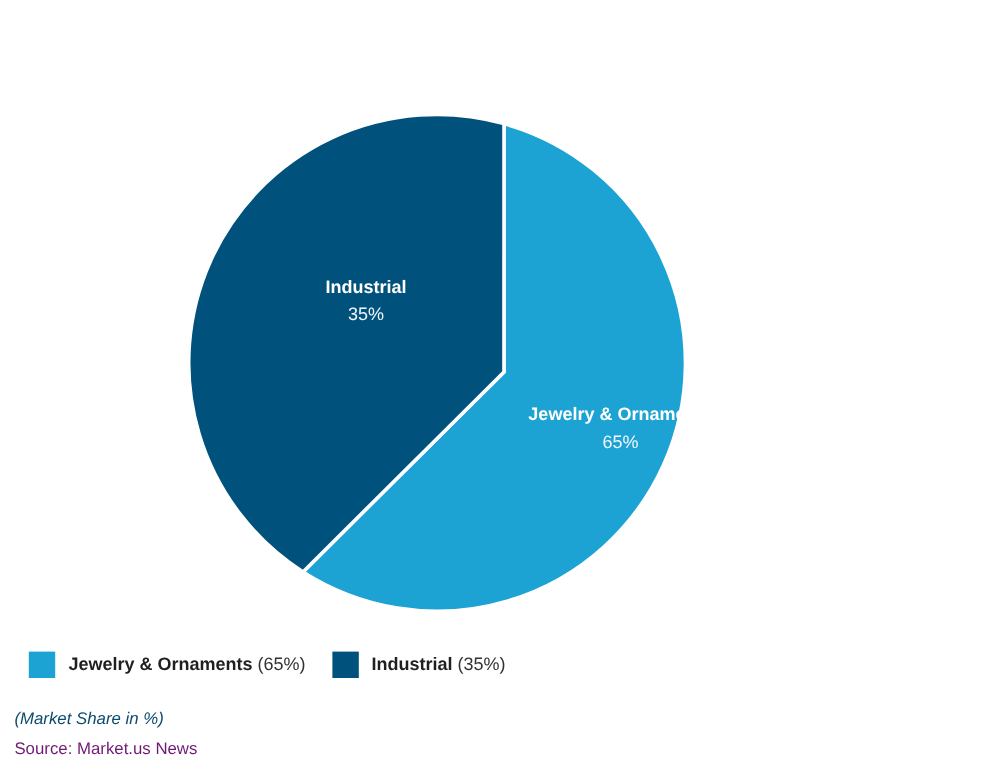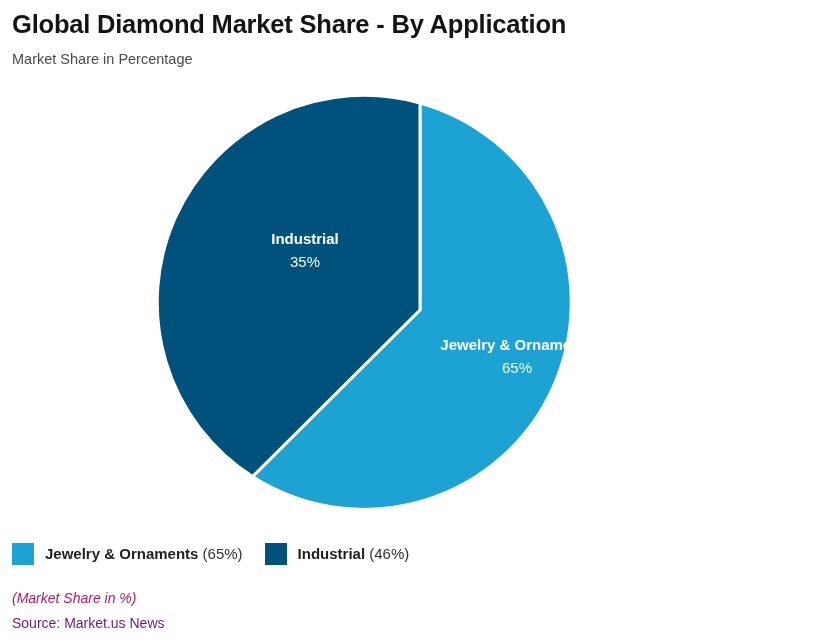--- a/index.html
+++ b/index.html
@@ -74,21 +74,21 @@
   .slice-label-value {
     font-family: "Liberation Sans", sans-serif;
     font-size: 15px;
     font-weight: normal;
     fill: #f2f7fa;
   }
 
   
   .legend {
     position: absolute;
-    left: 12px;
+    left: 24px;
     top: 541px;
     height: 26px;
     display: flex;
     flex-direction: row;
     align-items: center;
   }
   .legend-item {
     display: flex;
     flex-direction: row;
     align-items: center;
@@ -117,43 +117,39 @@
   
   .footer {
     position: absolute;
     left: 12px;
     top: 588px;
     width: 816px;
   }
   .footer-note {
     font-size: 14px;
     font-style: italic;
-    color: #be185d;
+    color: #0c4a6e;
     line-height: 20px;
     margin: 0;
     white-space: nowrap;
   }
   .footer-source {
     font-size: 14px;
     font-style: normal;
     color: #701a75;
     line-height: 20px;
     margin: 5px 0 0 0;
     white-space: nowrap;
   }
 </style>
 </head>
 <body>
 
 <div class="chart-card">
 
-  <div class="header">
-    <h1 class="chart-title">Global Diamond Market Share - By Application</h1>
-    <p class="chart-subtitle">Market Share in Percentage</p>
-  </div>
 
   <div class="plot-area">
     <svg class="pie-svg" width="840" height="438" viewBox="0 0 840 438">
 
       <path d="M 420 218 L 420 11 A 207 207 0 1 1 252.5 384.6 Z" fill="#1CA3D4" stroke="#ffffff" stroke-width="3"></path>
 
       <path d="M 420 218 L 252.5 384.6 A 207 207 0 0 1 420 11 Z" fill="#00527D" stroke="#ffffff" stroke-width="3"></path>
 
       <text class="slice-label-name" x="517" y="258" text-anchor="middle">Jewelry &amp; Ornaments</text>
       <text class="slice-label-value" x="517" y="281" text-anchor="middle">65%</text>
@@ -168,21 +164,21 @@
     <div class="legend-item">
       <span class="legend-swatch" style="background-color: rgb(28, 163, 212);"></span>
       <span class="legend-text">
         <span class="legend-name">Jewelry &amp; Ornaments</span><span>&nbsp;</span><span class="legend-pct">(65%)</span>
       </span>
     </div>
 
     <div class="legend-item">
       <span class="legend-swatch" style="background-color: rgb(0, 82, 125);"></span>
       <span class="legend-text">
-        <span class="legend-name">Industrial</span><span>&nbsp;</span><span class="legend-pct">(46%)</span>
+        <span class="legend-name">Industrial</span><span>&nbsp;</span><span class="legend-pct">(35%)</span>
       </span>
     </div>
 
   </div>
 
   <div class="footer">
     <p class="footer-note">(Market Share in %)</p>
     <p class="footer-source">Source: Market.us News</p>
   </div>
 

